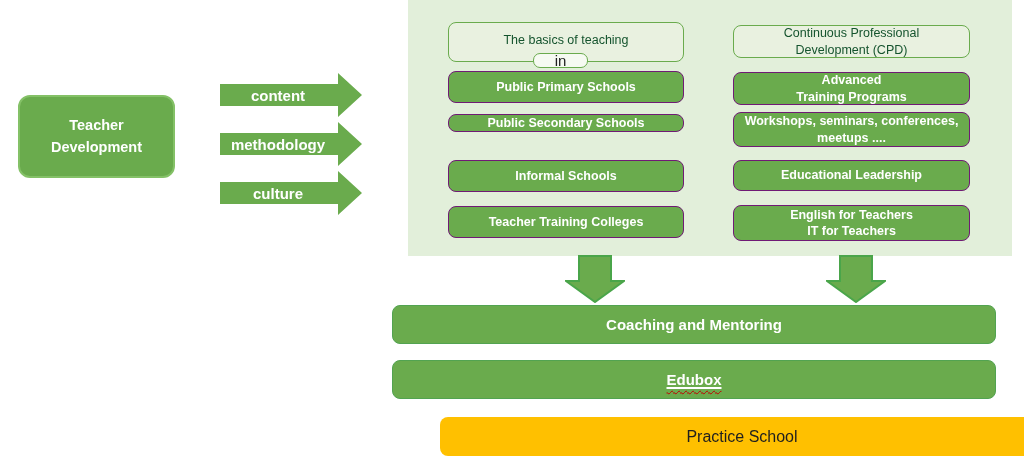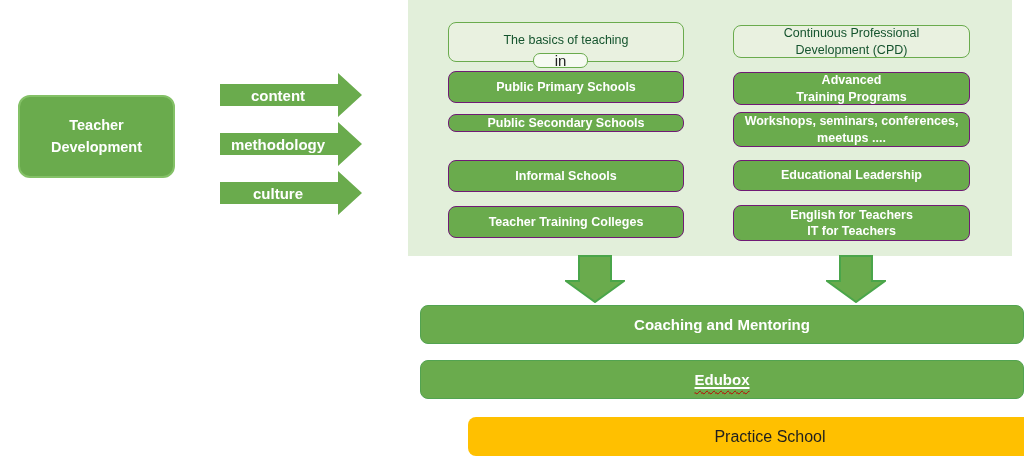--- a/index.html
+++ b/index.html
@@ -29,21 +29,21 @@
   
   .rarrow { position:absolute; left:220px; width:142px; height:44px; background:#6aab4d;
             clip-path: polygon(0 11px, 118px 11px, 118px 0, 142px 22px, 118px 44px, 118px 33px, 0 33px);
             display:flex; align-items:center; justify-content:center; padding-right:26px; }
   .rarrow span { color:#ffffff; font-weight:bold; font-size:15px; }
 
   
   .darrow { position:absolute; top:255px; }
 
   
-  .bar { position:absolute; left:420px; width:604px; height:39px; border-radius:8px;
+  .bar { position:absolute; left:392px; width:604px; height:39px; border-radius:8px;
          display:flex; align-items:center; justify-content:center; }
   .bar-green { background:#6aab4d; border:1px solid #52a351; color:#ffffff; font-weight:bold; font-size:15px; }
   .bar-yellow { background:#ffc000; color:#1f1f1f; font-size:16px;margin-left:48px; }
 
   
   .edu-outer { text-decoration-line:underline; text-decoration-style:wavy; text-decoration-color:#c00000;
                text-decoration-thickness:1px; text-underline-offset:5px; }
   .edu-inner { text-decoration-line:underline; text-decoration-style:solid; text-decoration-color:#ffffff;
                text-decoration-thickness:1.5px; text-underline-offset:2px; }
 </style>

